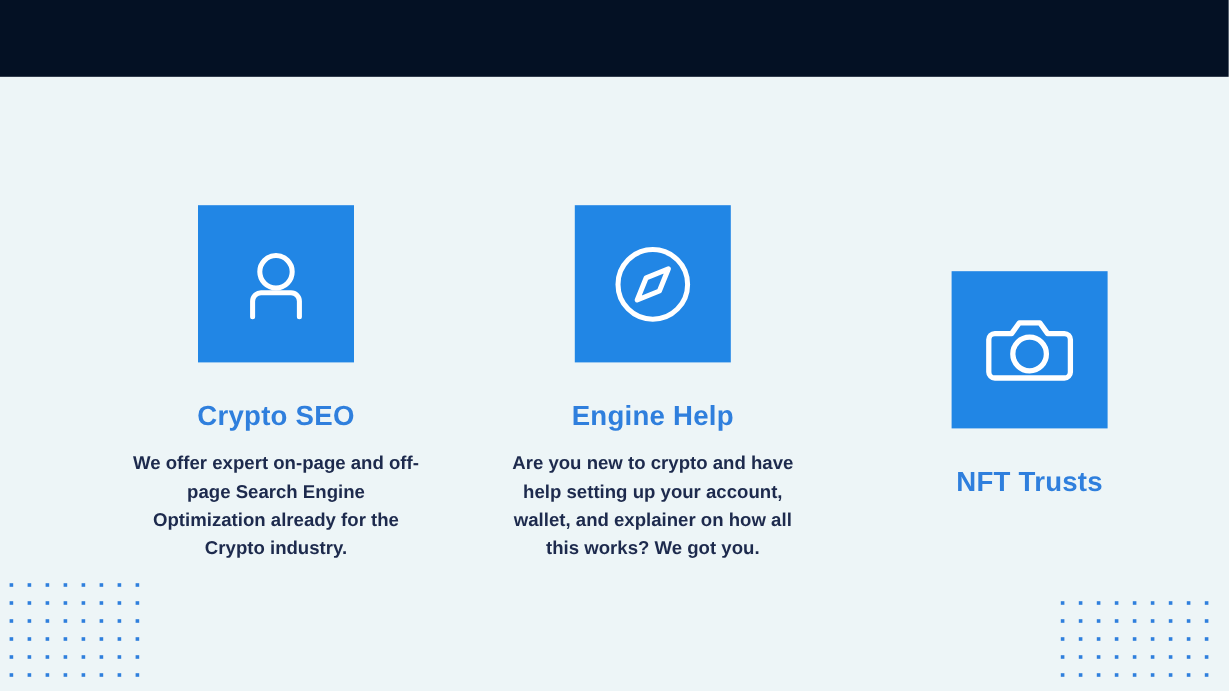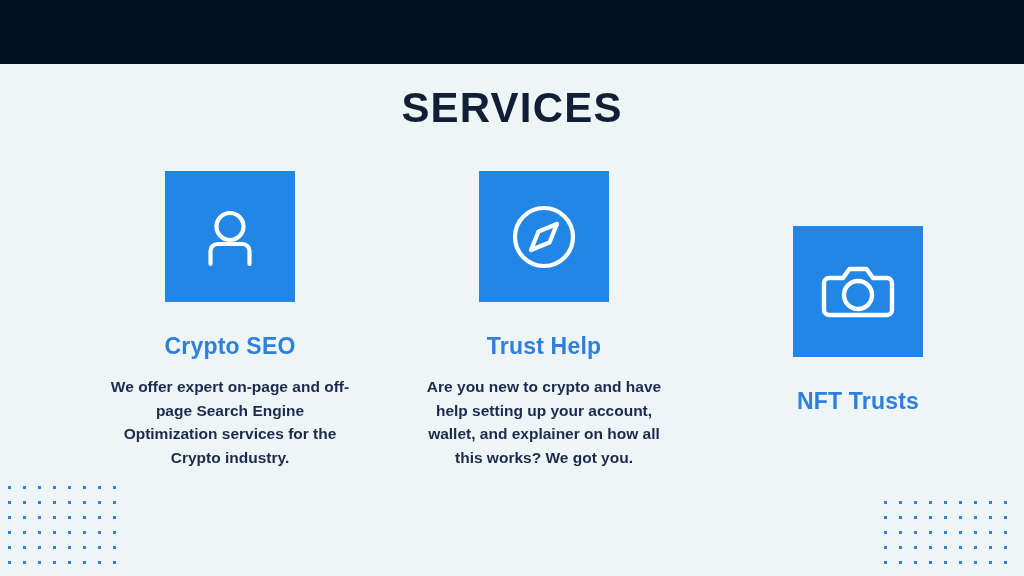--- a/index.html
+++ b/index.html
@@ -115,47 +115,46 @@
     margin-bottom: 12px;
   }
 </style>
 </head>
 <body>
 
 <div class="slide">
 
   <div class="topbar"></div>
 
-  <div class="page-title">SERVICES</div>
 
   <div class="columns">
 
     <div class="col col-0">
       <div class="tile">
         <span>
           <svg width="66" height="66" viewBox="0 0 66 66" fill="none">
             <circle cx="33" cy="22.5" r="13.5" stroke="#ffffff" stroke-width="4.2"></circle>
             <path d="M13.5 60 L13.5 47 A7 7 0 0 1 20.5 40 L45.5 40 A7 7 0 0 1 52.5 47 L52.5 60" stroke="#ffffff" stroke-width="4.2" stroke-linecap="round" fill="none"></path>
           </svg>
         </span>
       </div>
       <div class="card-title">Crypto SEO</div>
-      <div class="card-body">We offer expert on-page and off-page Search Engine Optimization services for the Crypto industry.</div>
+      <div class="card-body">We offer expert on-page and off-page Search Engine Optimization already for the Crypto industry.</div>
     </div>
 
     <div class="col col-1">
       <div class="tile">
         <span>
           <svg width="70" height="70" viewBox="0 0 70 70" fill="none">
             <circle cx="35" cy="35" r="29" stroke="#ffffff" stroke-width="4.2"></circle>
             <path d="M48 22 L40.5 40.5 L22 48 L29.5 29.5 Z" stroke="#ffffff" stroke-width="4.2" stroke-linejoin="round" fill="none"></path>
           </svg>
         </span>
       </div>
-      <div class="card-title">Trust Help</div>
+      <div class="card-title">Engine Help</div>
       <div class="card-body">Are you new to crypto and have help setting up your account, wallet, and explainer on how all this works? We got you.</div>
     </div>
 
     <div class="col col-2">
       <div class="tile">
         <span>
           <svg width="74" height="64" viewBox="0 0 74 64" fill="none">
             <path d="M8 18 H22 L28.5 9 H45.5 L52 18 H66 A5 5 0 0 1 71 23 V50 A5 5 0 0 1 66 55 H8 A5 5 0 0 1 3 50 V23 A5 5 0 0 1 8 18 Z" stroke="#ffffff" stroke-width="4.4" stroke-linejoin="round" fill="none"></path>
             <circle cx="37" cy="35" r="14" stroke="#ffffff" stroke-width="4.4" fill="none"></circle>
           </svg>

